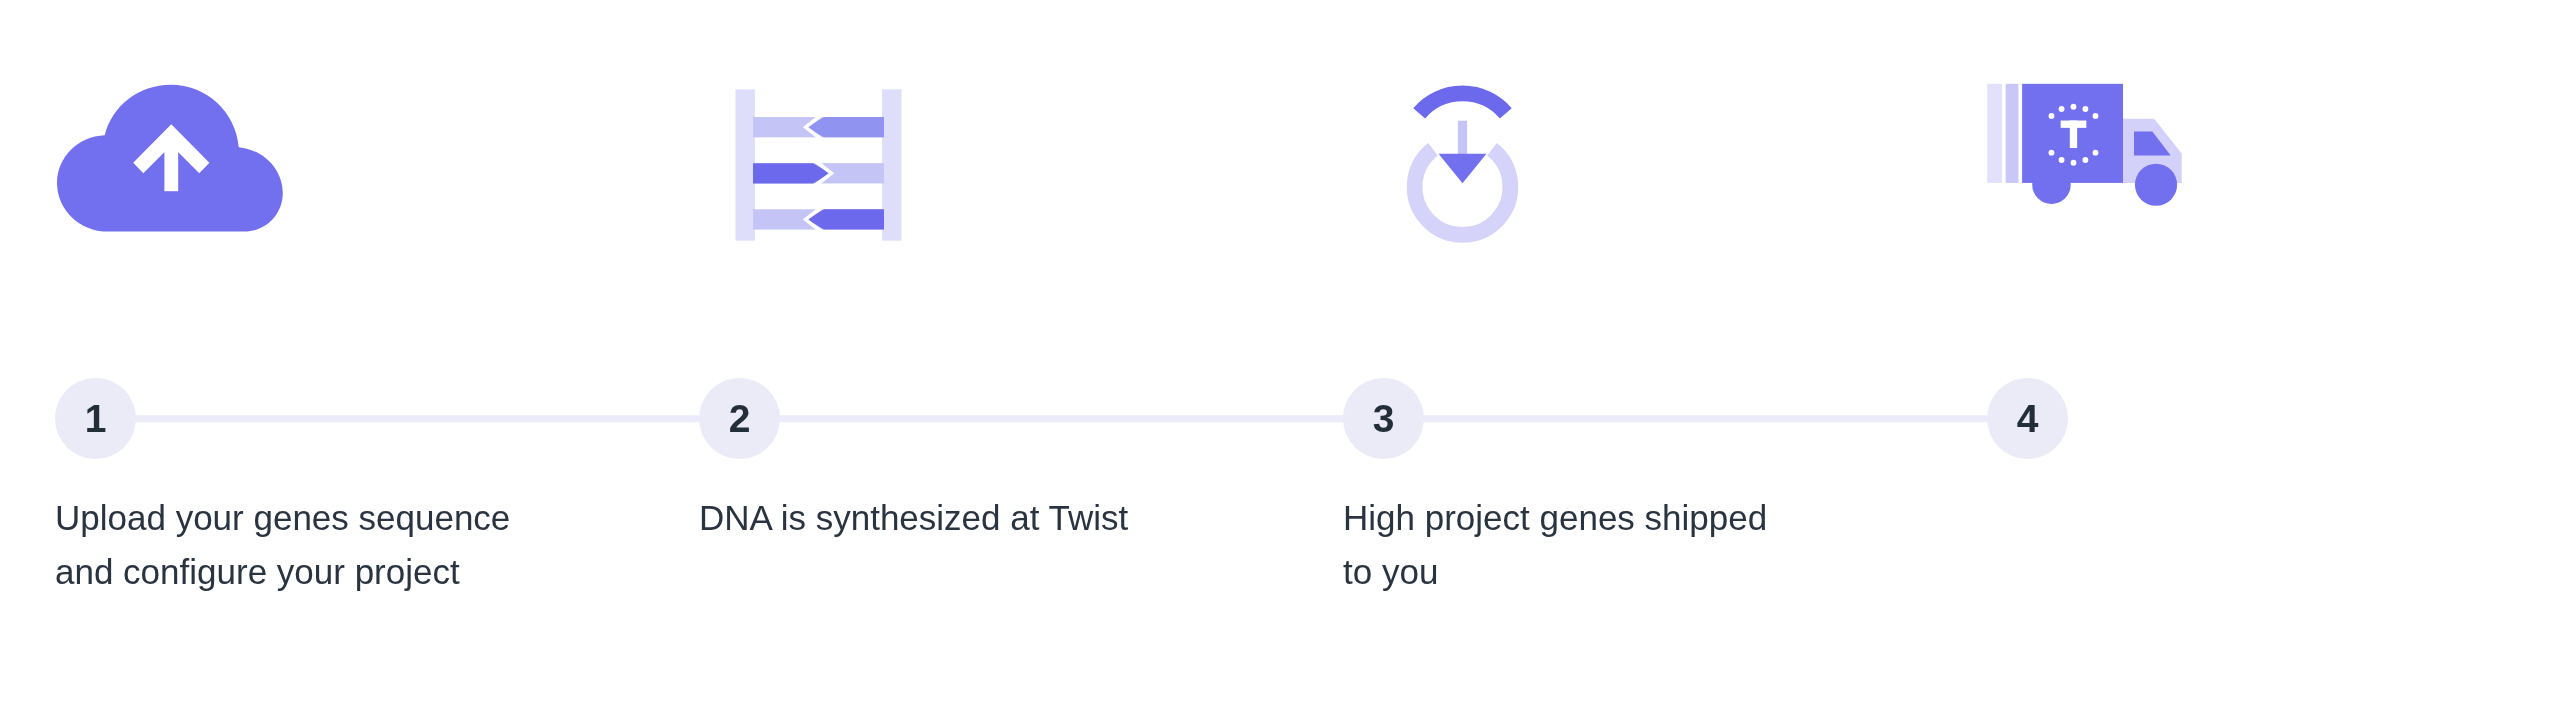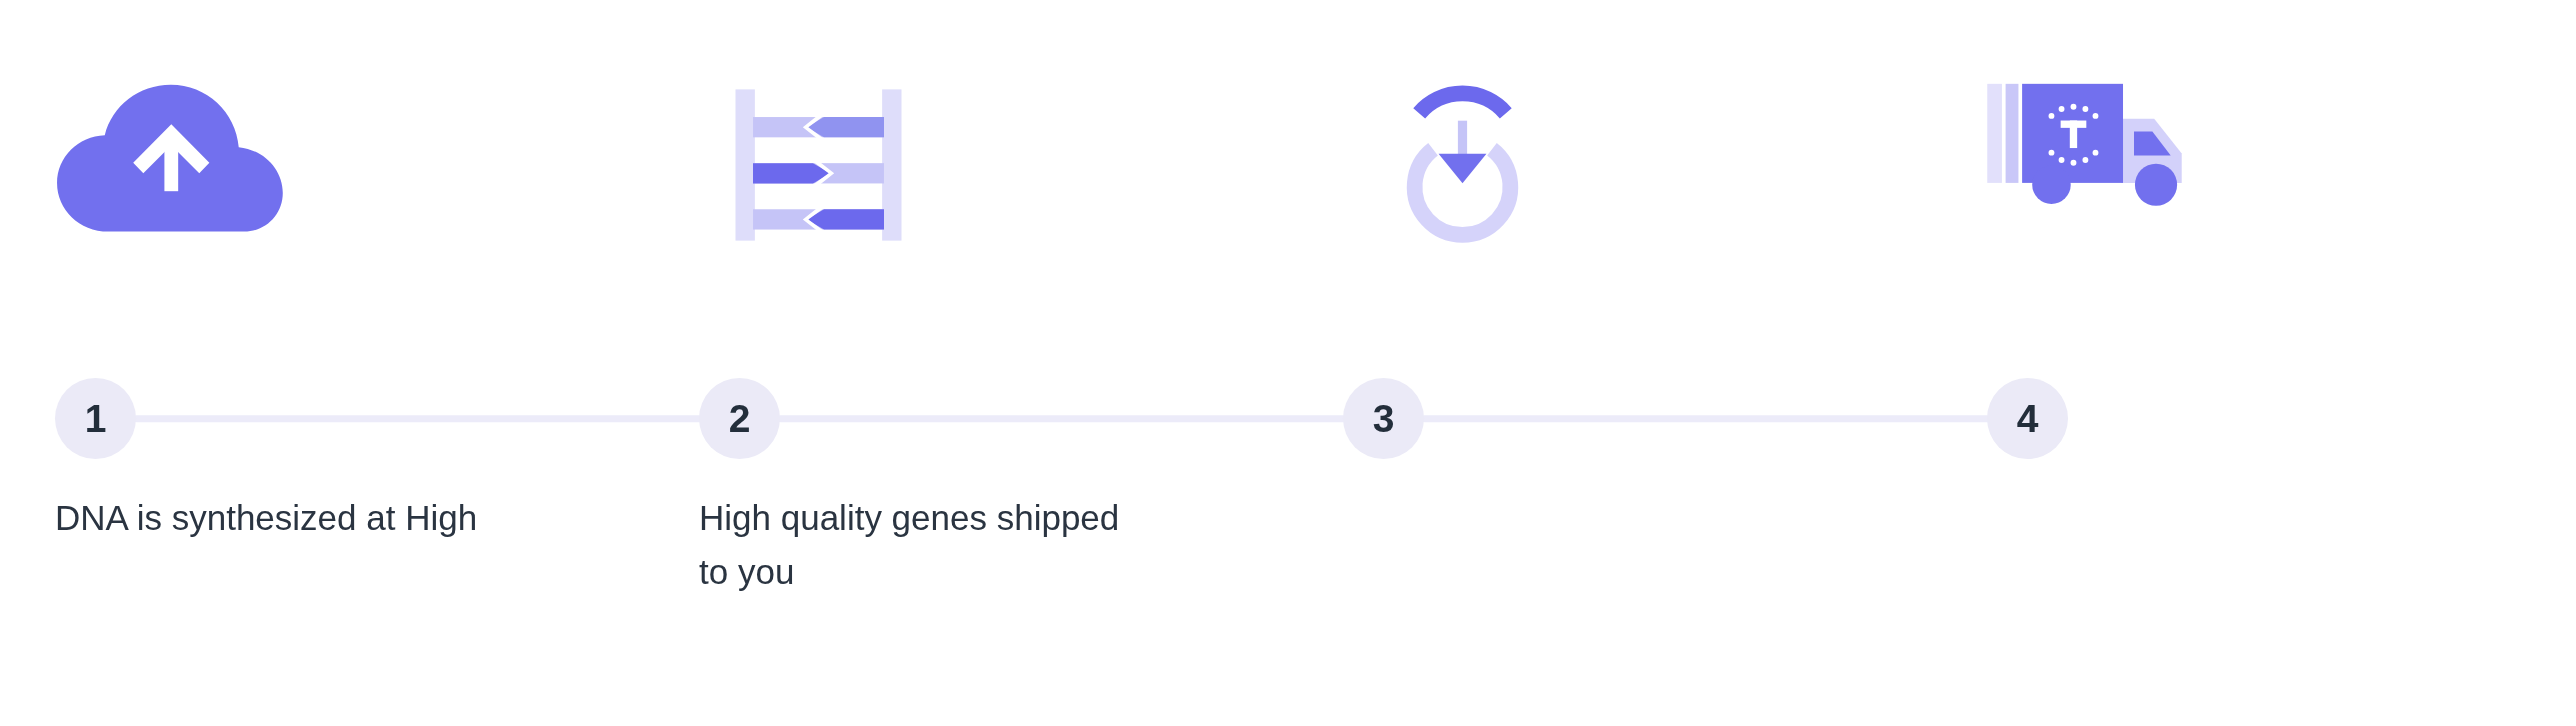--- a/index.html
+++ b/index.html
@@ -207,22 +207,26 @@
       <div class="connector"></div>
       <div class="step-circle">3</div>
     </div>
 
     <div class="marker-cell last">
 
       <div class="step-circle">4</div>
     </div>
 
     <div class="caption-cell">
-      <div class="caption">DNA is synthesized at High</div>
+      <div class="caption">Upload your genes sequence
+and configure your project</div>
     </div>
     <div class="caption-cell">
-      <div class="caption">High quality genes shipped
+      <div class="caption">DNA is synthesized at Twist</div>
+    </div>
+    <div class="caption-cell">
+      <div class="caption">High project genes shipped
 to you</div>
     </div>
 
   </div>
 </div>
 
 
 </body></html>

